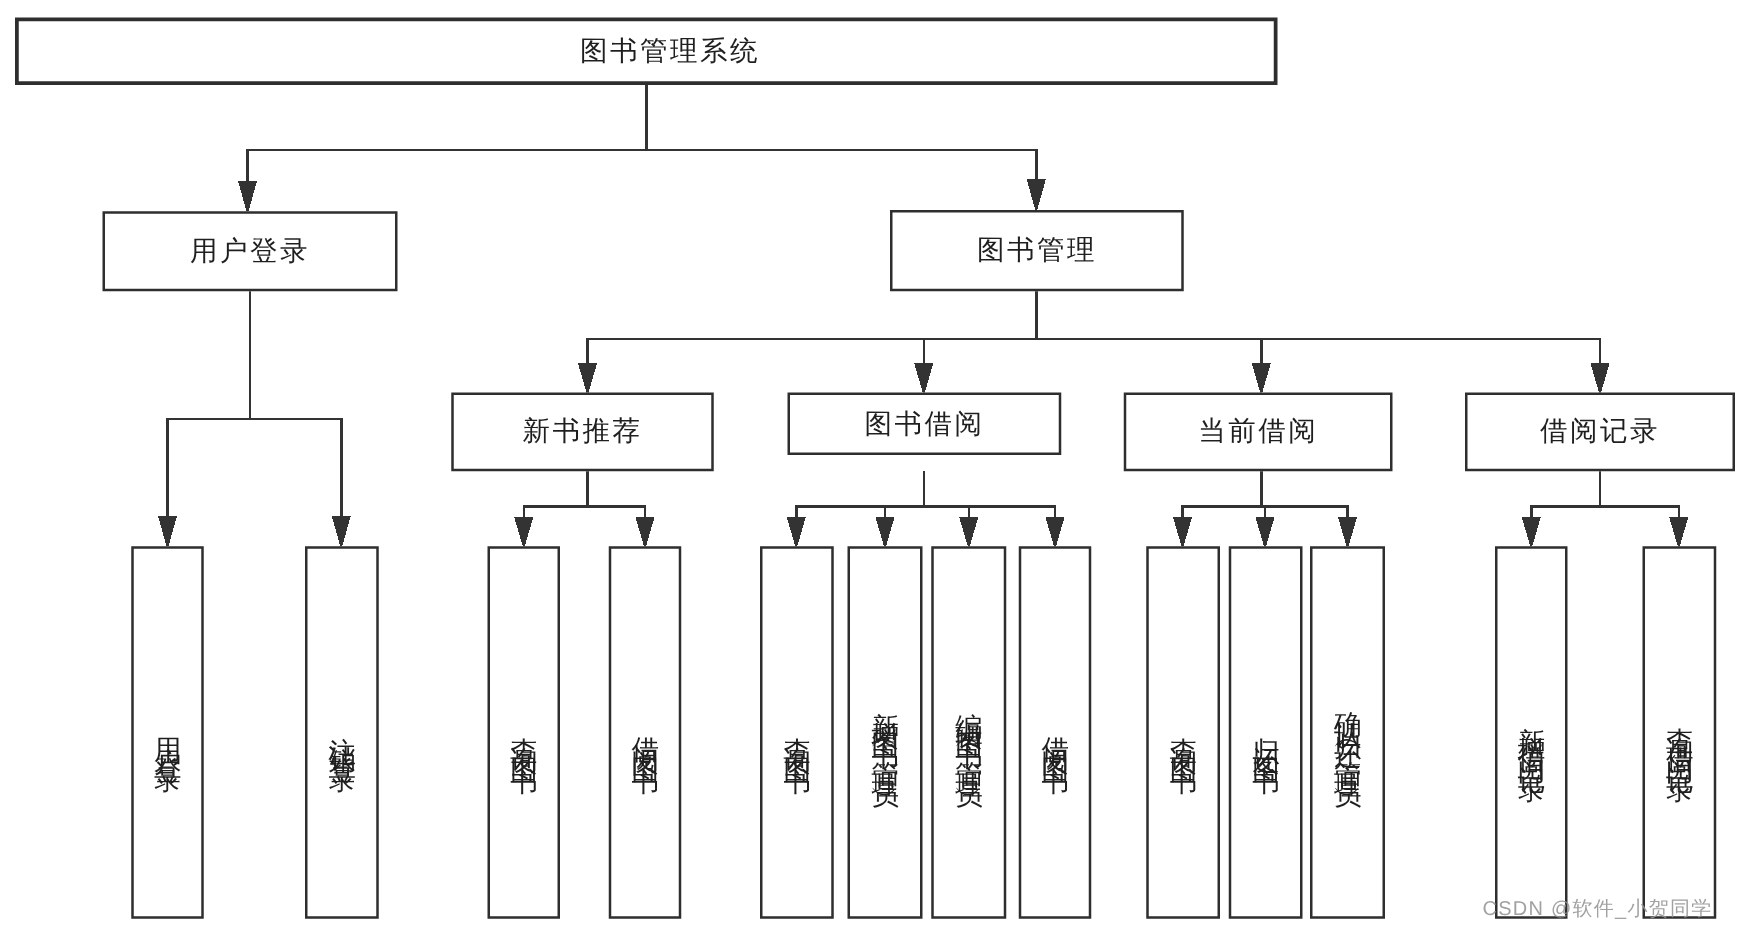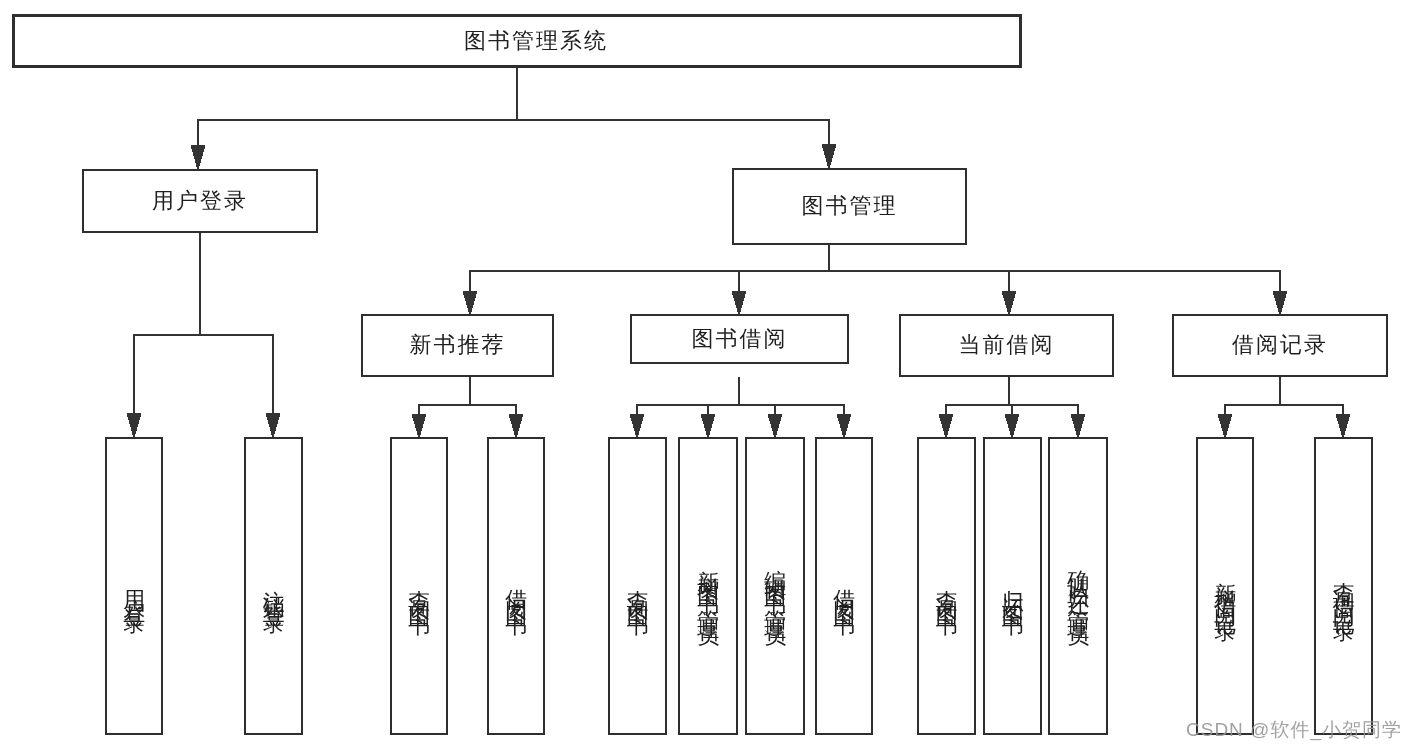--- a/index.html
+++ b/index.html
@@ -40,21 +40,21 @@
     writing-mode: vertical-rl;
     text-orientation: mixed;
     letter-spacing: 8px;
     font-size: 22px;
     padding-top: 4px;
   }
   .watermark {
     position: absolute;
     left: 1186px;
     top: 717px;
-    font-size: 19px;
+    font-size: 16px;
     color: rgba(148, 148, 148, 0.88);
     letter-spacing: 1px;
     white-space: nowrap;
     z-index: 10;
   }
   svg line { stroke: #333333; stroke-width: 2; }
   svg polygon { fill: #333333; stroke: #333333; }
 </style>
 </head>
 <body>
@@ -119,23 +119,23 @@
     <line x1="1225" y1="405" x2="1343" y2="405"></line>
     <line x1="1225" y1="404" x2="1225" y2="415"></line>
     <polygon points="1218,414 1232,414 1225,438"></polygon>
     <line x1="1343" y1="404" x2="1343" y2="415"></line>
     <polygon points="1336,414 1350,414 1343,438"></polygon>
   </svg>
 
   <div class="node root" style="left:12px; top:14px; width:1010px; height:54px;">图书管理系统</div>
 
   <div class="node" style="left:82px; top:169px; width:236px; height:64px;">用户登录</div>
-  <div class="node" style="left:712px; top:168px; width:235px; height:77px;margin-left:20px;">图书管理</div>
+  <div class="node" style="left:712px; top:168px; width:235px; height:65px;">图书管理</div>
 
-  <div class="node" style="left:361px; top:314px; width:193px; height:63px;">新书推荐</div>
+  <div class="node" style="left:361px; top:314px; width:210px; height:63px;">新书推荐</div>
   <div class="node" style="left:630px; top:314px; width:219px; height:50px;">图书借阅</div>
   <div class="node" style="left:899px; top:314px; width:215px; height:63px;">当前借阅</div>
   <div class="node" style="left:1172px; top:314px; width:216px; height:63px;">借阅记录</div>
 
   <div class="node vnode" style="left:105px; top:437px; width:58px; height:298px;">用户登录</div>
   <div class="node vnode" style="left:244px; top:437px; width:59px; height:298px;">注销登录</div>
 
   <div class="node vnode" style="left:390px; top:437px; width:58px; height:298px;">查询图书</div>
   <div class="node vnode" style="left:487px; top:437px; width:58px; height:298px;">借阅图书</div>
 

